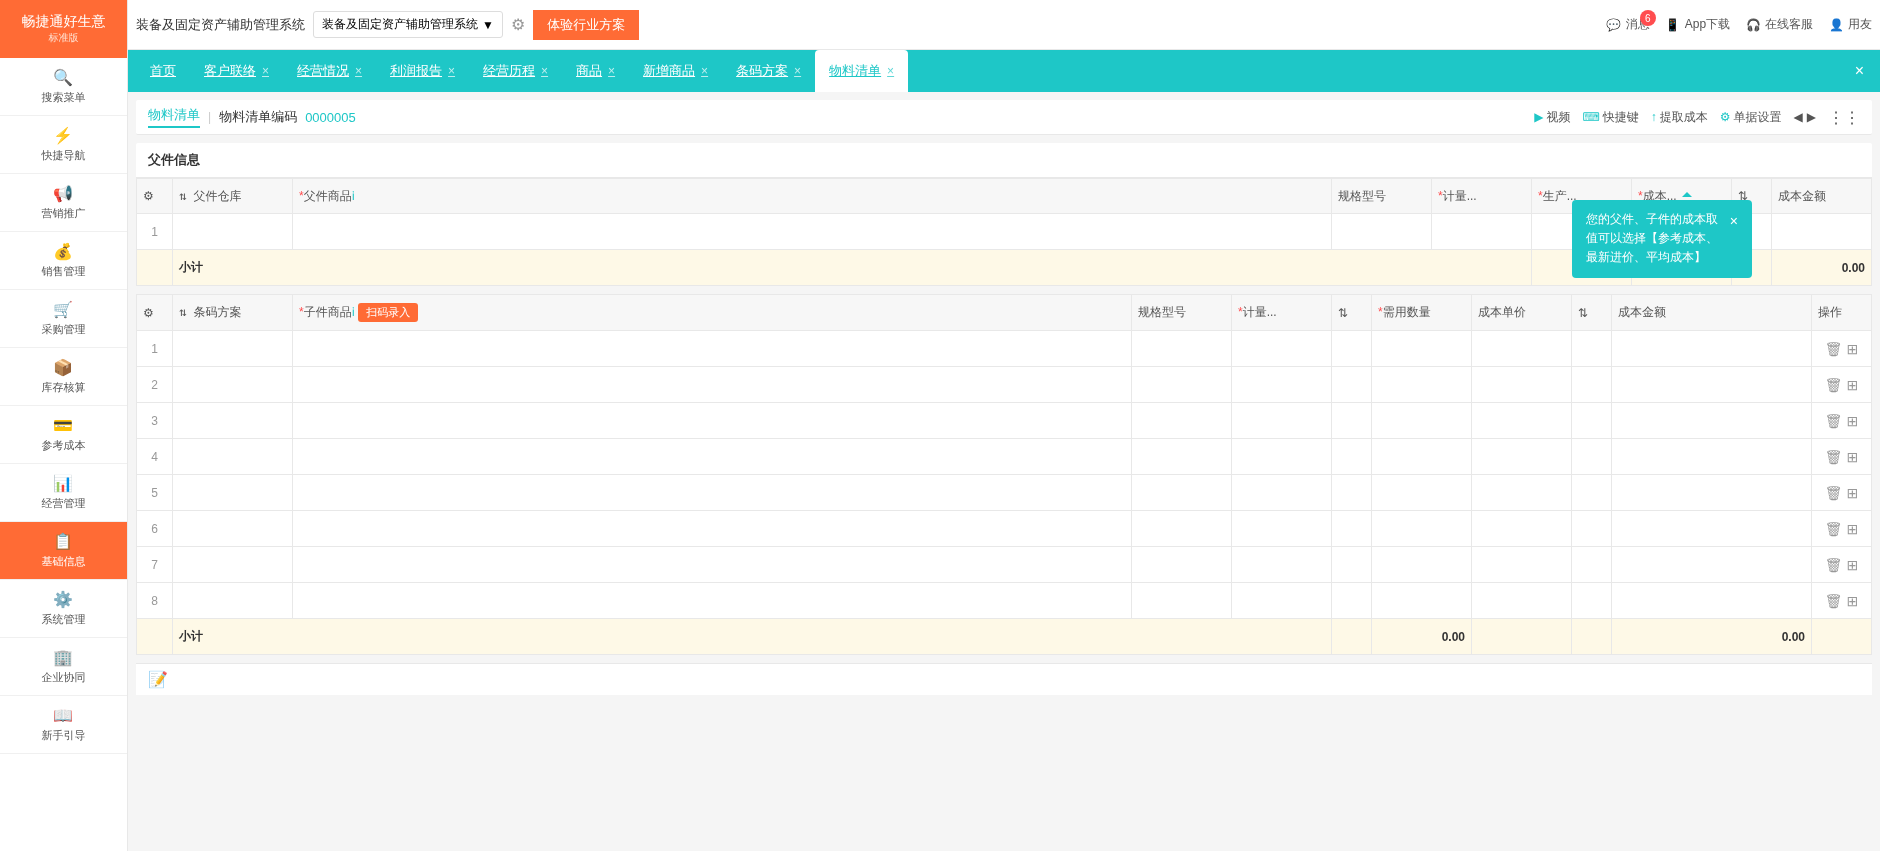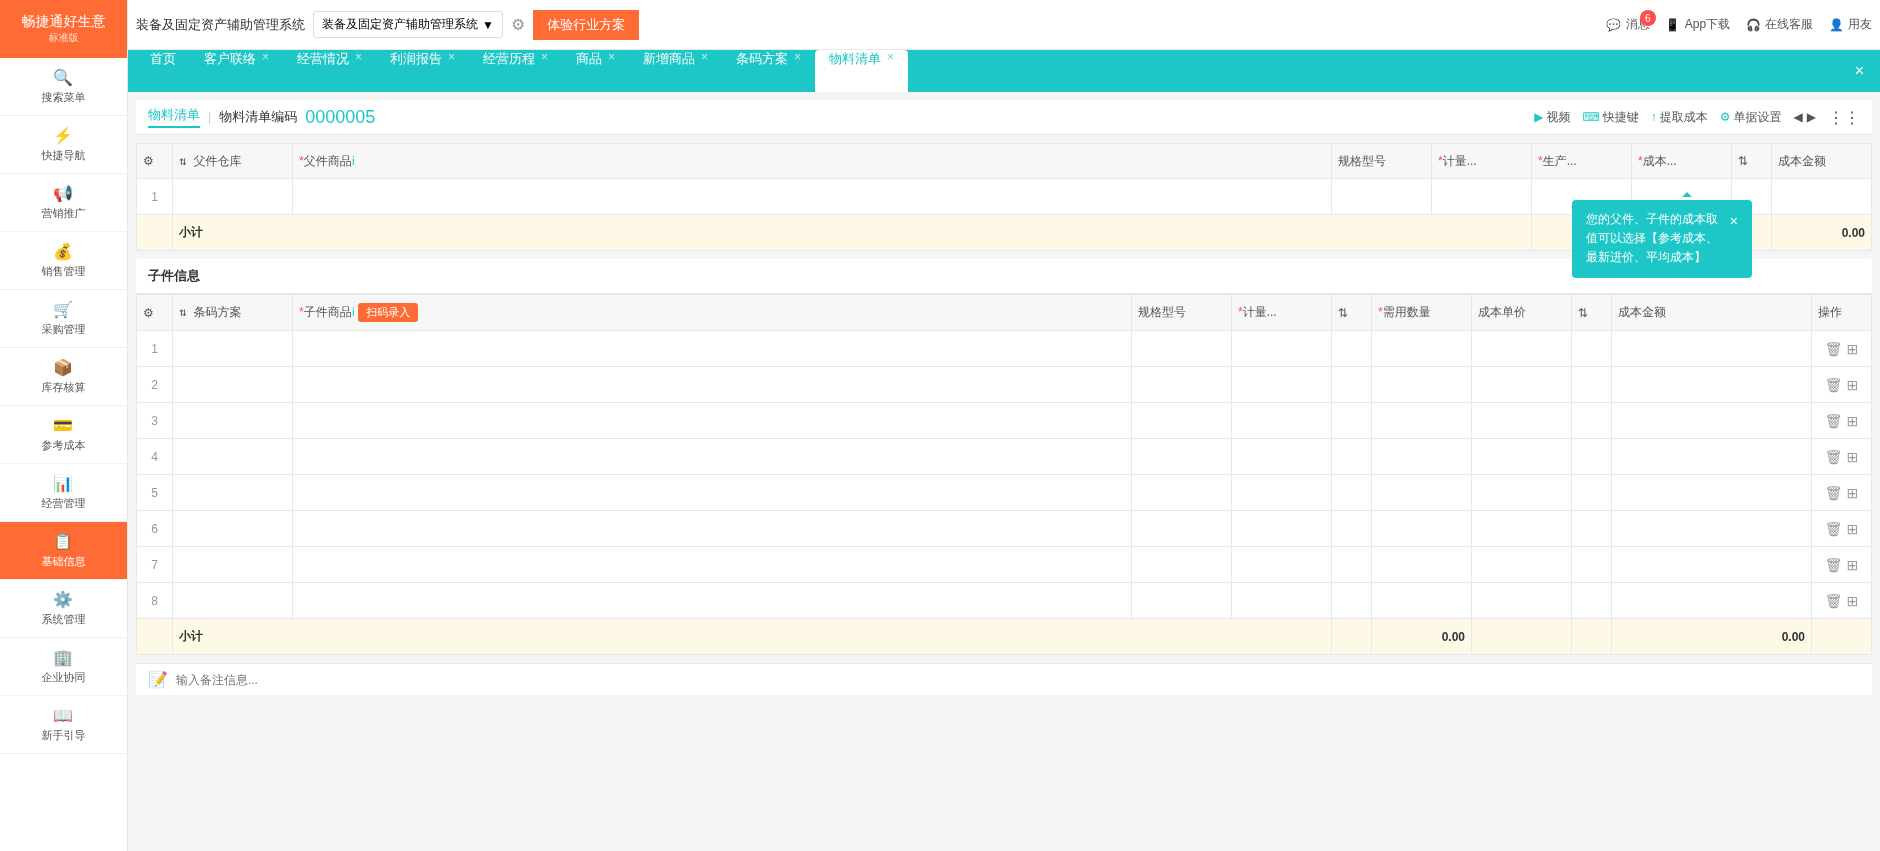--- a/index.html
+++ b/index.html
@@ -22,31 +22,31 @@
     .topbar-title { font-size: 13px; color: #333; }
     .topbar-dropdown { border: 1px solid #ddd; padding: 4px 8px; border-radius: 3px; font-size: 12px; cursor: pointer; display: flex; align-items: center; gap: 4px; }
     .topbar-gear { color: #999; cursor: pointer; font-size: 16px; }
     .topbar-trial { background: #ff6b35; color: #fff; padding: 6px 14px; border-radius: 0; font-size: 13px; cursor: pointer; border: none; }
     .topbar-right { display: flex; align-items: center; gap: 16px; color: #555; font-size: 12px; }
     .topbar-right-item { display: flex; align-items: center; gap: 4px; cursor: pointer; position: relative; }
     .badge { background: #ff4d4f; color: #fff; border-radius: 50%; width: 16px; height: 16px; font-size: 10px; display: flex; align-items: center; justify-content: center; position: absolute; top: -6px; right: -6px; }
 
     
     .nav-tabs { background: #1ec7c7; display: flex; align-items: center; height: 42px; padding: 0 8px; overflow: hidden; }
-    .nav-tab { padding: 0 14px; height: 42px; display: flex; align-items: flex-start; color: #fff; font-size: 13px; cursor: pointer; white-space: nowrap; position: relative; }
+    .nav-tab { padding: 0 14px; height: 42px; display: flex; align-items: center; color: #fff; font-size: 13px; cursor: pointer; white-space: nowrap; position: relative; text-decoration: underline; }
     .nav-tab.active { background: #fff; color: #1ec7c7; border-radius: 4px 4px 0 0; }
     .nav-tab .close { margin-left: 6px; font-size: 12px; opacity: 0.7; }
     .nav-tab-close-all { margin-left: auto; color: #fff; cursor: pointer; font-size: 16px; padding: 0 8px; }
 
     
     .content { flex: 1; background: #f5f5f5; overflow-y: auto; padding: 8px; }
     .breadcrumb-item { font-size: 13px; color: #333; }
     .breadcrumb-item.active { color: #1ec7c7; border-bottom: 2px solid #1ec7c7; padding-bottom: 2px; }
     .breadcrumb-sep { color: #ccc; }
-    .breadcrumb-code { color: #1ec7c7; font-size: 18px; }
+    .breadcrumb-code { color: #1ec7c7; font-size: 13px; }
 
     
     .top-actions { display: flex; align-items: center; gap: 12px; margin-left: auto; font-size: 12px; color: #555; }
     .top-action { display: flex; align-items: center; gap: 3px; cursor: pointer; }
     .top-action .icon { color: #1ec7c7; }
 
     
     .section { background: #fff; margin-bottom: 8px; border-radius: 2px; }
     .section-title { padding: 8px 12px; font-size: 13px; font-weight: bold; color: #333; border-bottom: 1px solid #e8e8e8; }
 
@@ -252,20 +252,21 @@
         <span style="cursor:pointer; font-size:16px;">⋮⋮</span>
       </div>
 
       <div class="tooltip-box">
         <span class="tooltip-close">×</span>
         <span>您的父件、子件的成本取值可以选择【参考成本、最新进价、平均成本】</span>
       </div>
     </div>
 
     <div class="section">
+      <div class="section-title">父件信息</div>
       <table class="data-table">
         <thead>
           <tr>
             <th class="col-settings center-align">
               <span>⚙</span>
             </th>
             <th class="col-warehouse">
               <span>⇅</span> <span>父件仓库</span>
             </th>
             <th class="col-product">
@@ -307,21 +308,20 @@
             <td class="right-align amount-val">0.00</td>
             <td></td>
             <td></td>
             <td class="right-align amount-val">0.00</td>
           </tr>
         </tbody>
       </table>
     </div>
 
     <div class="section">
-      <div class="section-title">子件信息</div>
       <table class="data-table">
         <thead>
           <tr>
             <th class="col-settings center-align">
               <span>⚙</span>
             </th>
             <th class="col-warehouse">
               <span>⇅</span> <span>条码方案</span>
             </th>
             <th class="col-product">
@@ -504,16 +504,15 @@
     <td></td>
     <td class="right-align amount-val">0.00</td>
     <td></td>
   </tr>
           </tbody>
       </table>
     </div>
 
     <div class="bottom-bar">
       <span class="bottom-icon">📝</span>
-      <input type="text" style="border: none; outline: none; flex: 1 1 0%; font-size: 12px; color: rgb(153, 153, 153);" placeholder="输入备注信息...">
     </div>
   </div>
 </div>
 
 </body></html>

